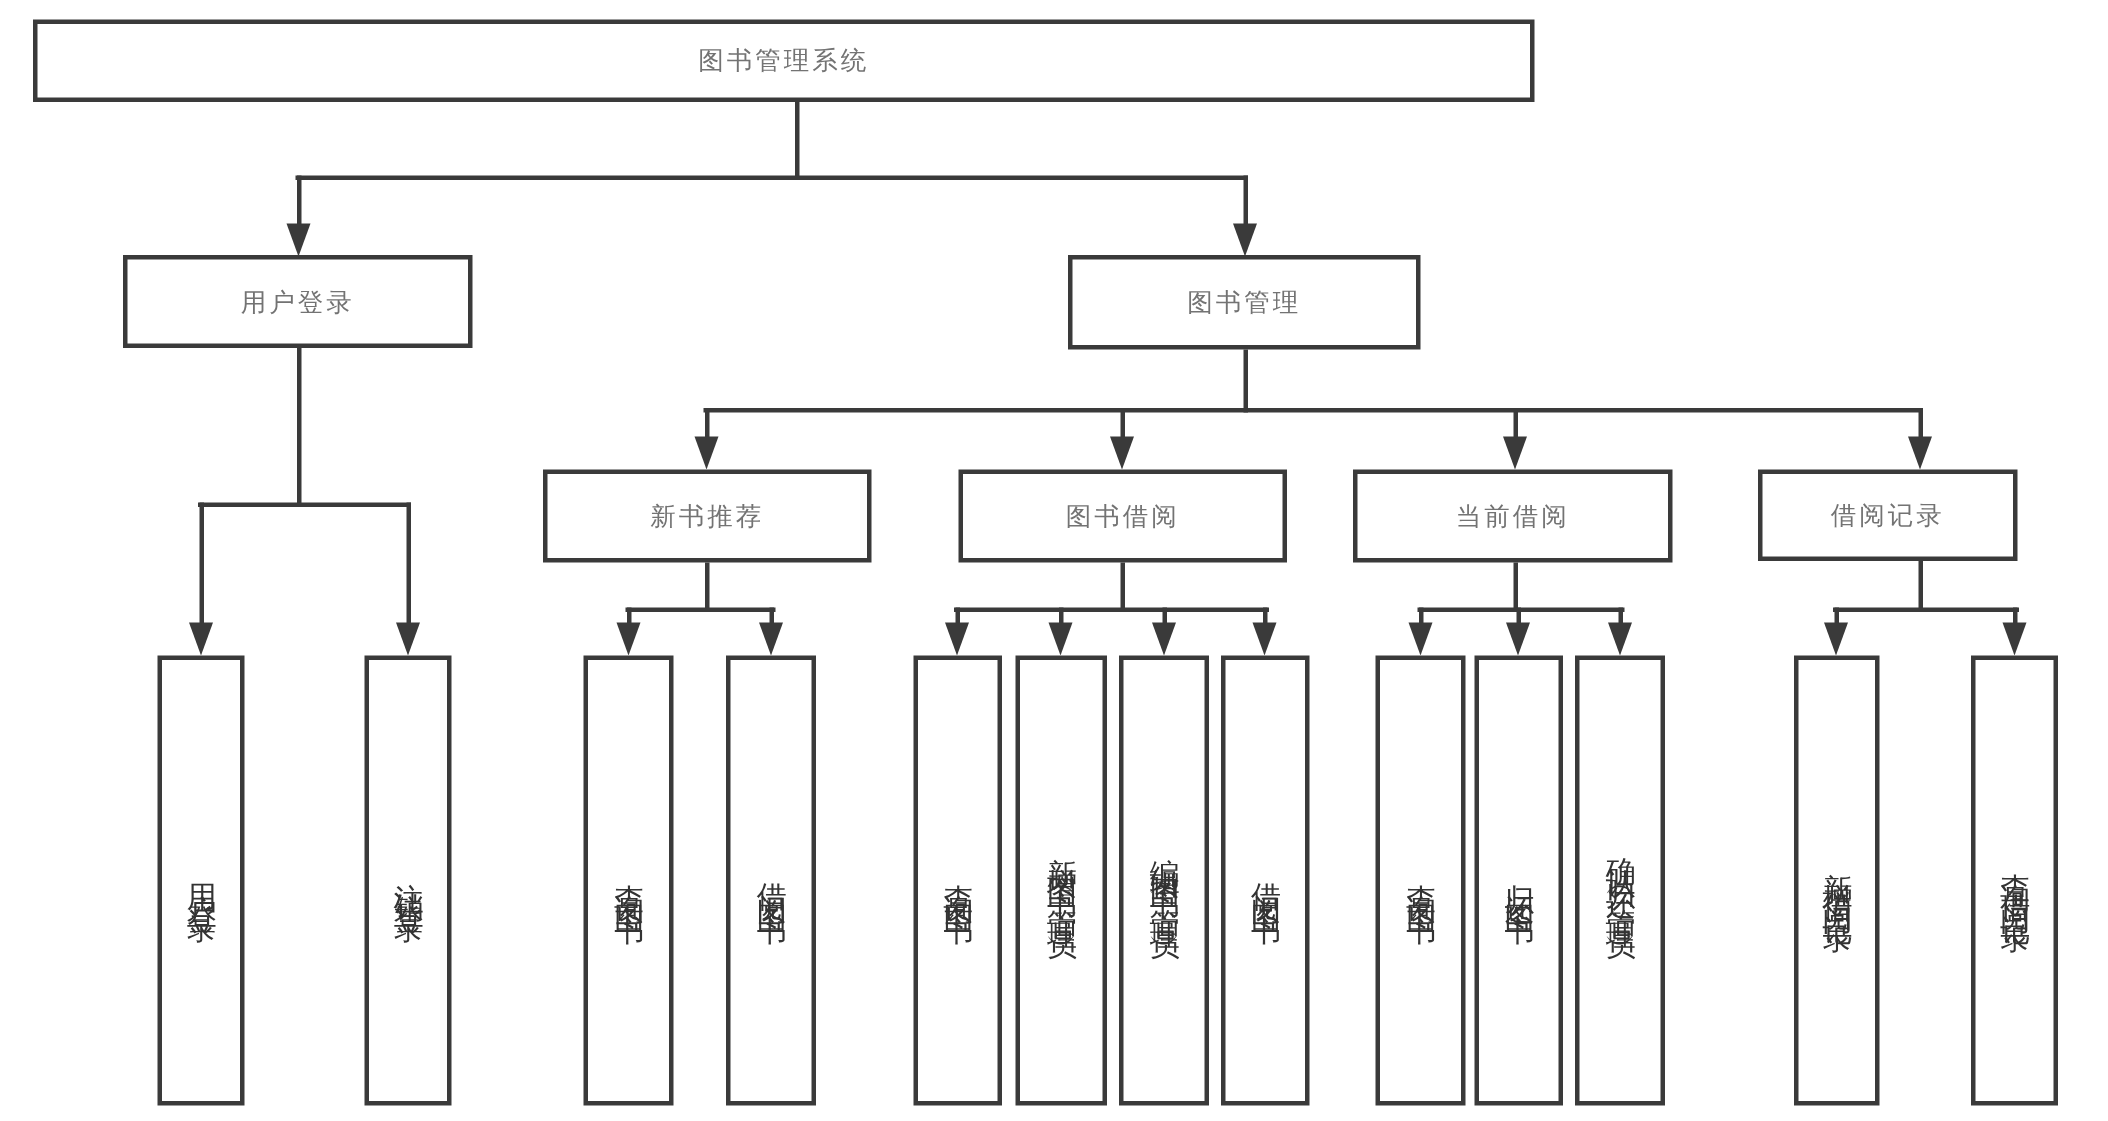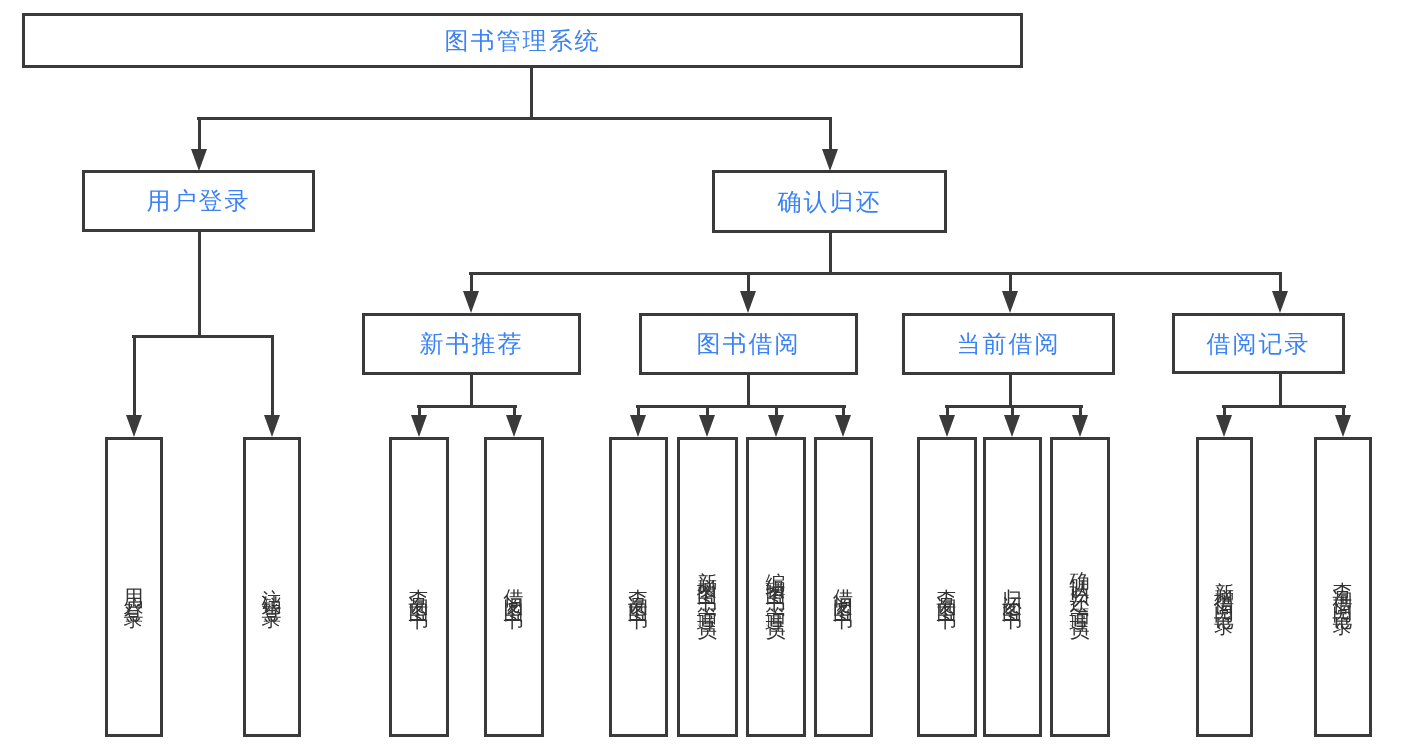--- a/index.html
+++ b/index.html
@@ -18,22 +18,22 @@
   .box {
     position: absolute;
     box-sizing: border-box;
     border: 3px solid #3a3a3a;
     background: #ffffff;
     display: flex;
     align-items: center;
     justify-content: center;
   }
   .hbox span {
-    font-size: 24px;
-    color: #3b82f6;
+    font-size: 17px;
+    color: #737373;
     letter-spacing: 2px;
     white-space: nowrap;
   }
   .vbox span {
     writing-mode: vertical-rl;
     text-orientation: mixed;
     font-size: 20px;
     letter-spacing: 7px;
     color: #333333;
     line-height: 1;
@@ -79,21 +79,21 @@
   <div class="hline" style="left:197px; top:117px; width:635px;"></div>
   <div class="vline" style="left:198px; top:117px; height:34px;"></div>
   <div class="ahead" style="left:191px; top:149px;"></div>
   <div class="vline" style="left:829px; top:117px; height:34px;"></div>
   <div class="ahead" style="left:822px; top:149px;"></div>
 
   <div class="box hbox" style="left:82px; top:170px; width:233px; height:62px;">
     <span>用户登录</span>
   </div>
   <div class="box hbox" style="left:712px; top:170px; width:235px; height:63px;">
-    <span>确认归还</span>
+    <span>图书管理</span>
   </div>
 
   <div class="vline" style="left:198px; top:232px; height:106px;"></div>
   <div class="hline" style="left:132px; top:335px; width:142px;"></div>
   <div class="vline" style="left:133px; top:335px; height:82px;"></div>
   <div class="ahead" style="left:126px; top:415px;"></div>
   <div class="vline" style="left:271px; top:335px; height:82px;"></div>
   <div class="ahead" style="left:264px; top:415px;"></div>
 
   <div class="vline" style="left:829px; top:233px; height:42px;"></div>

